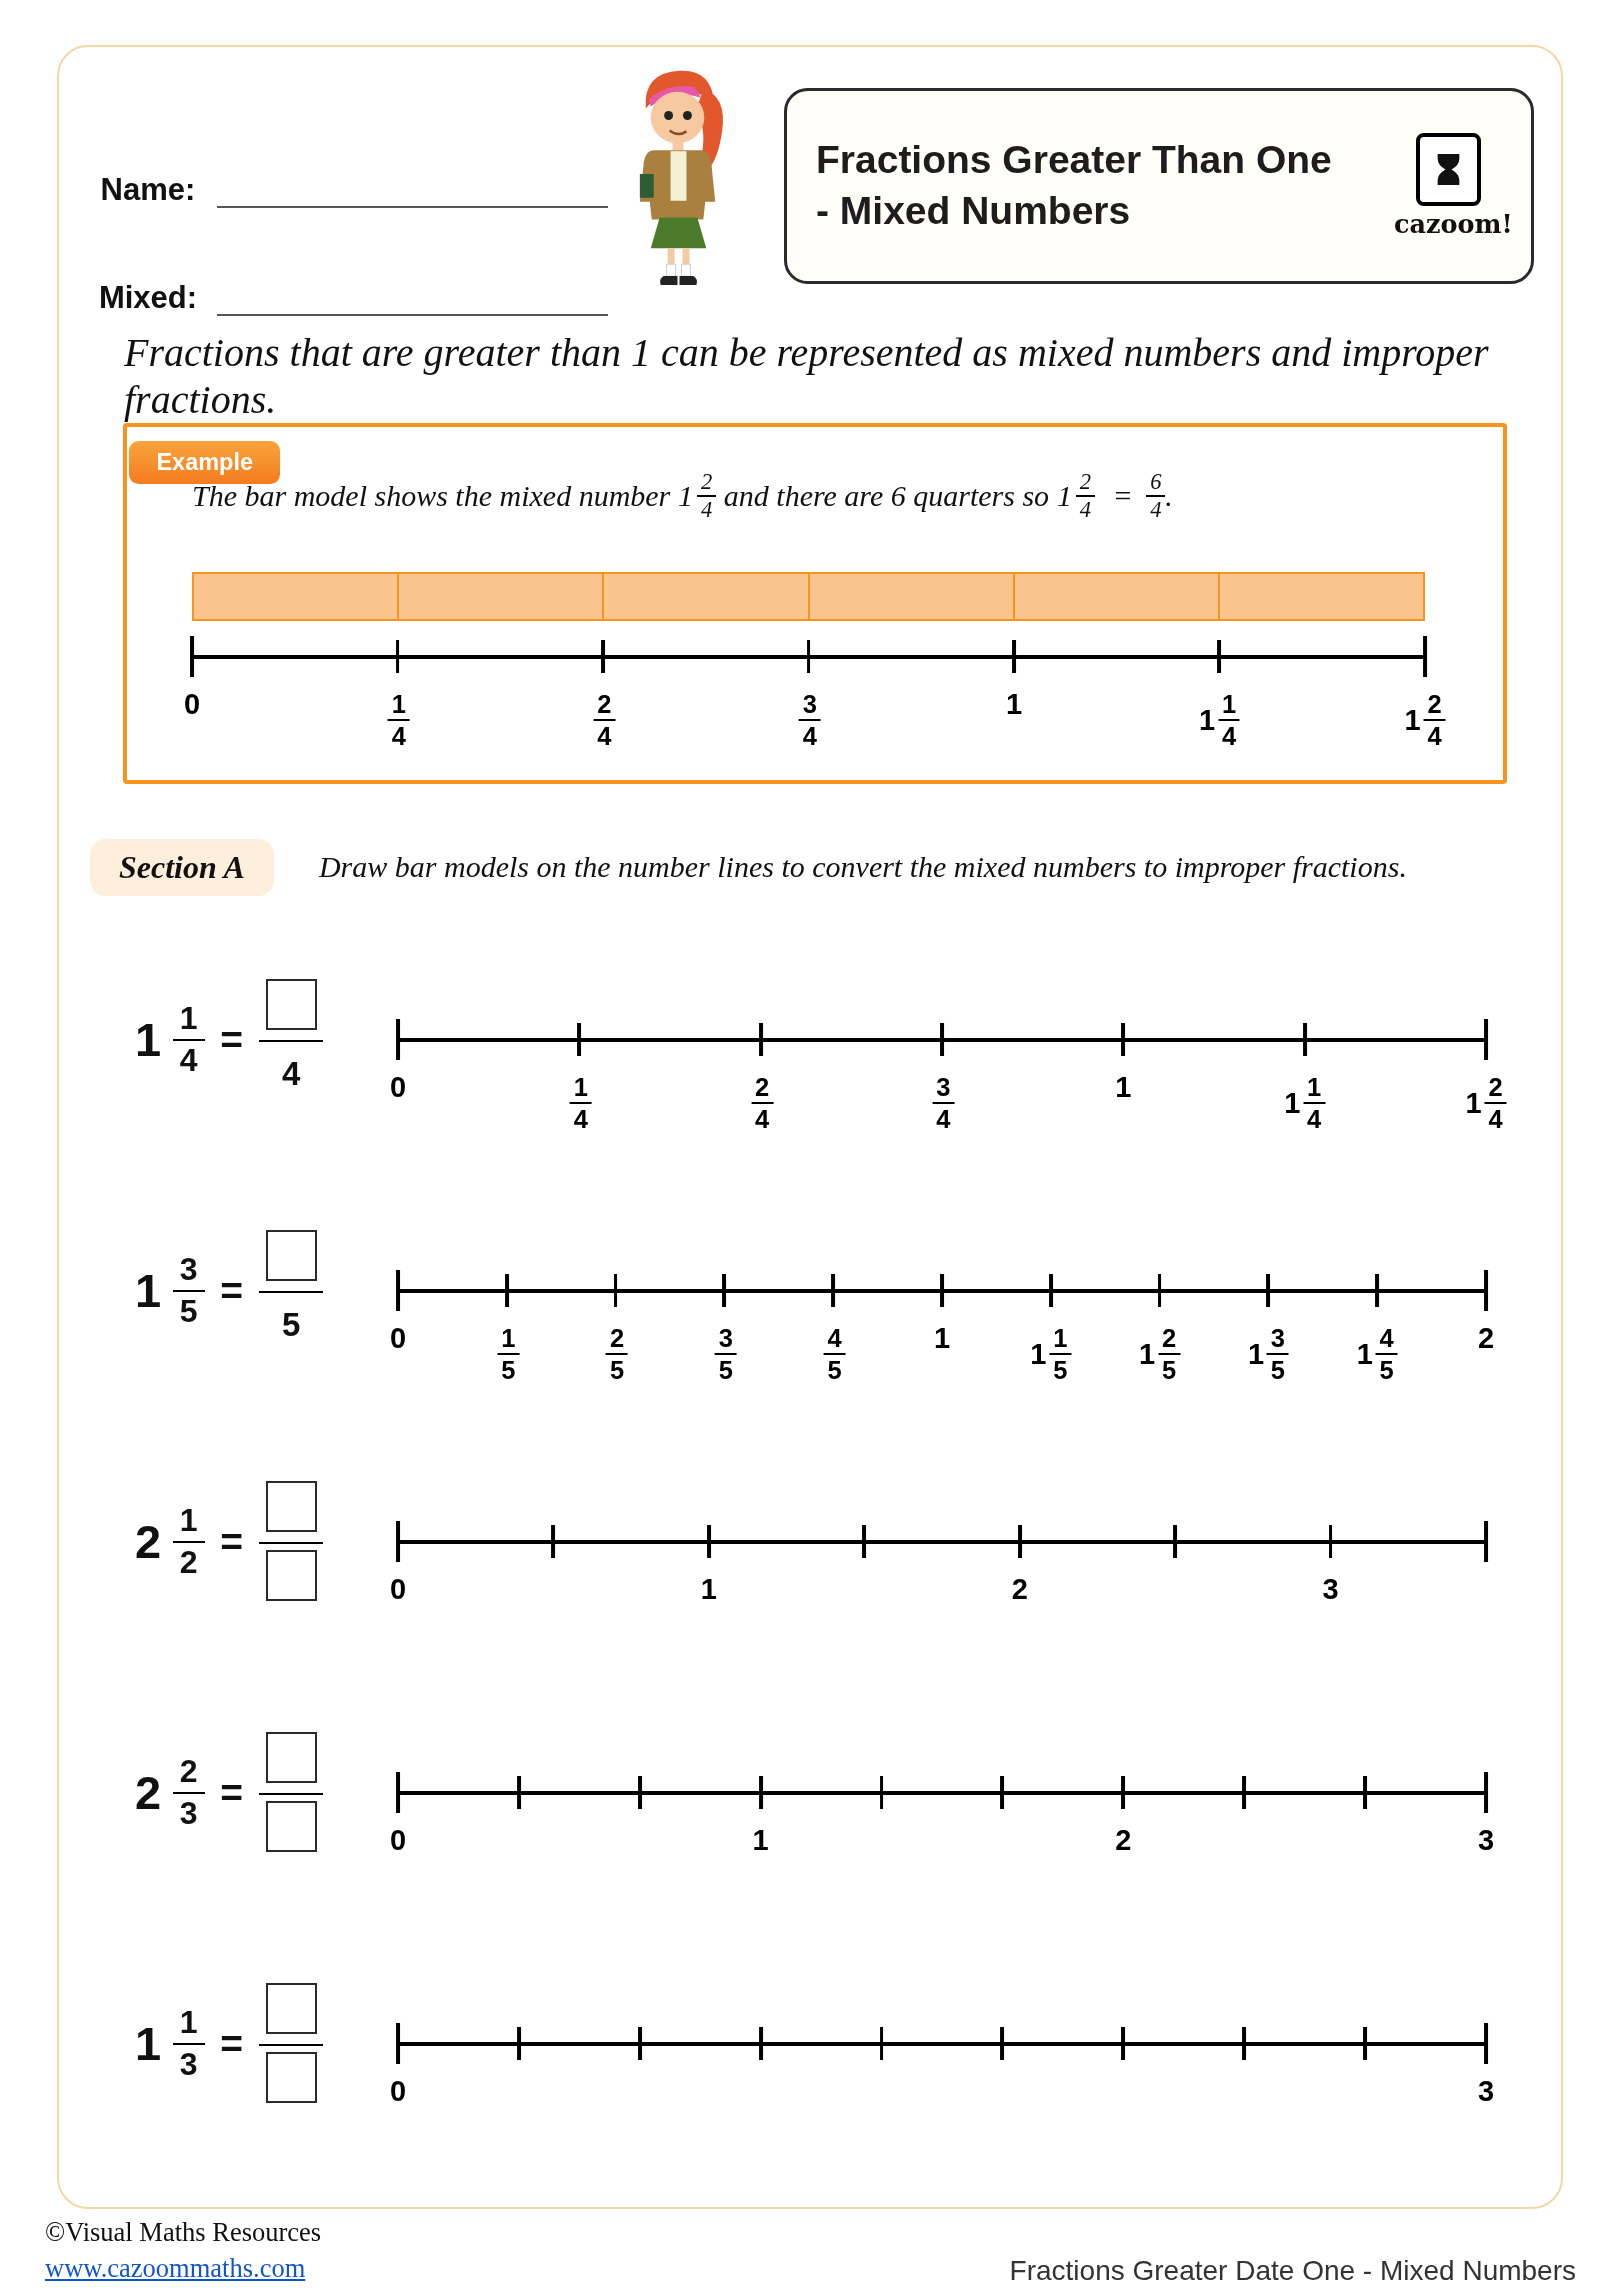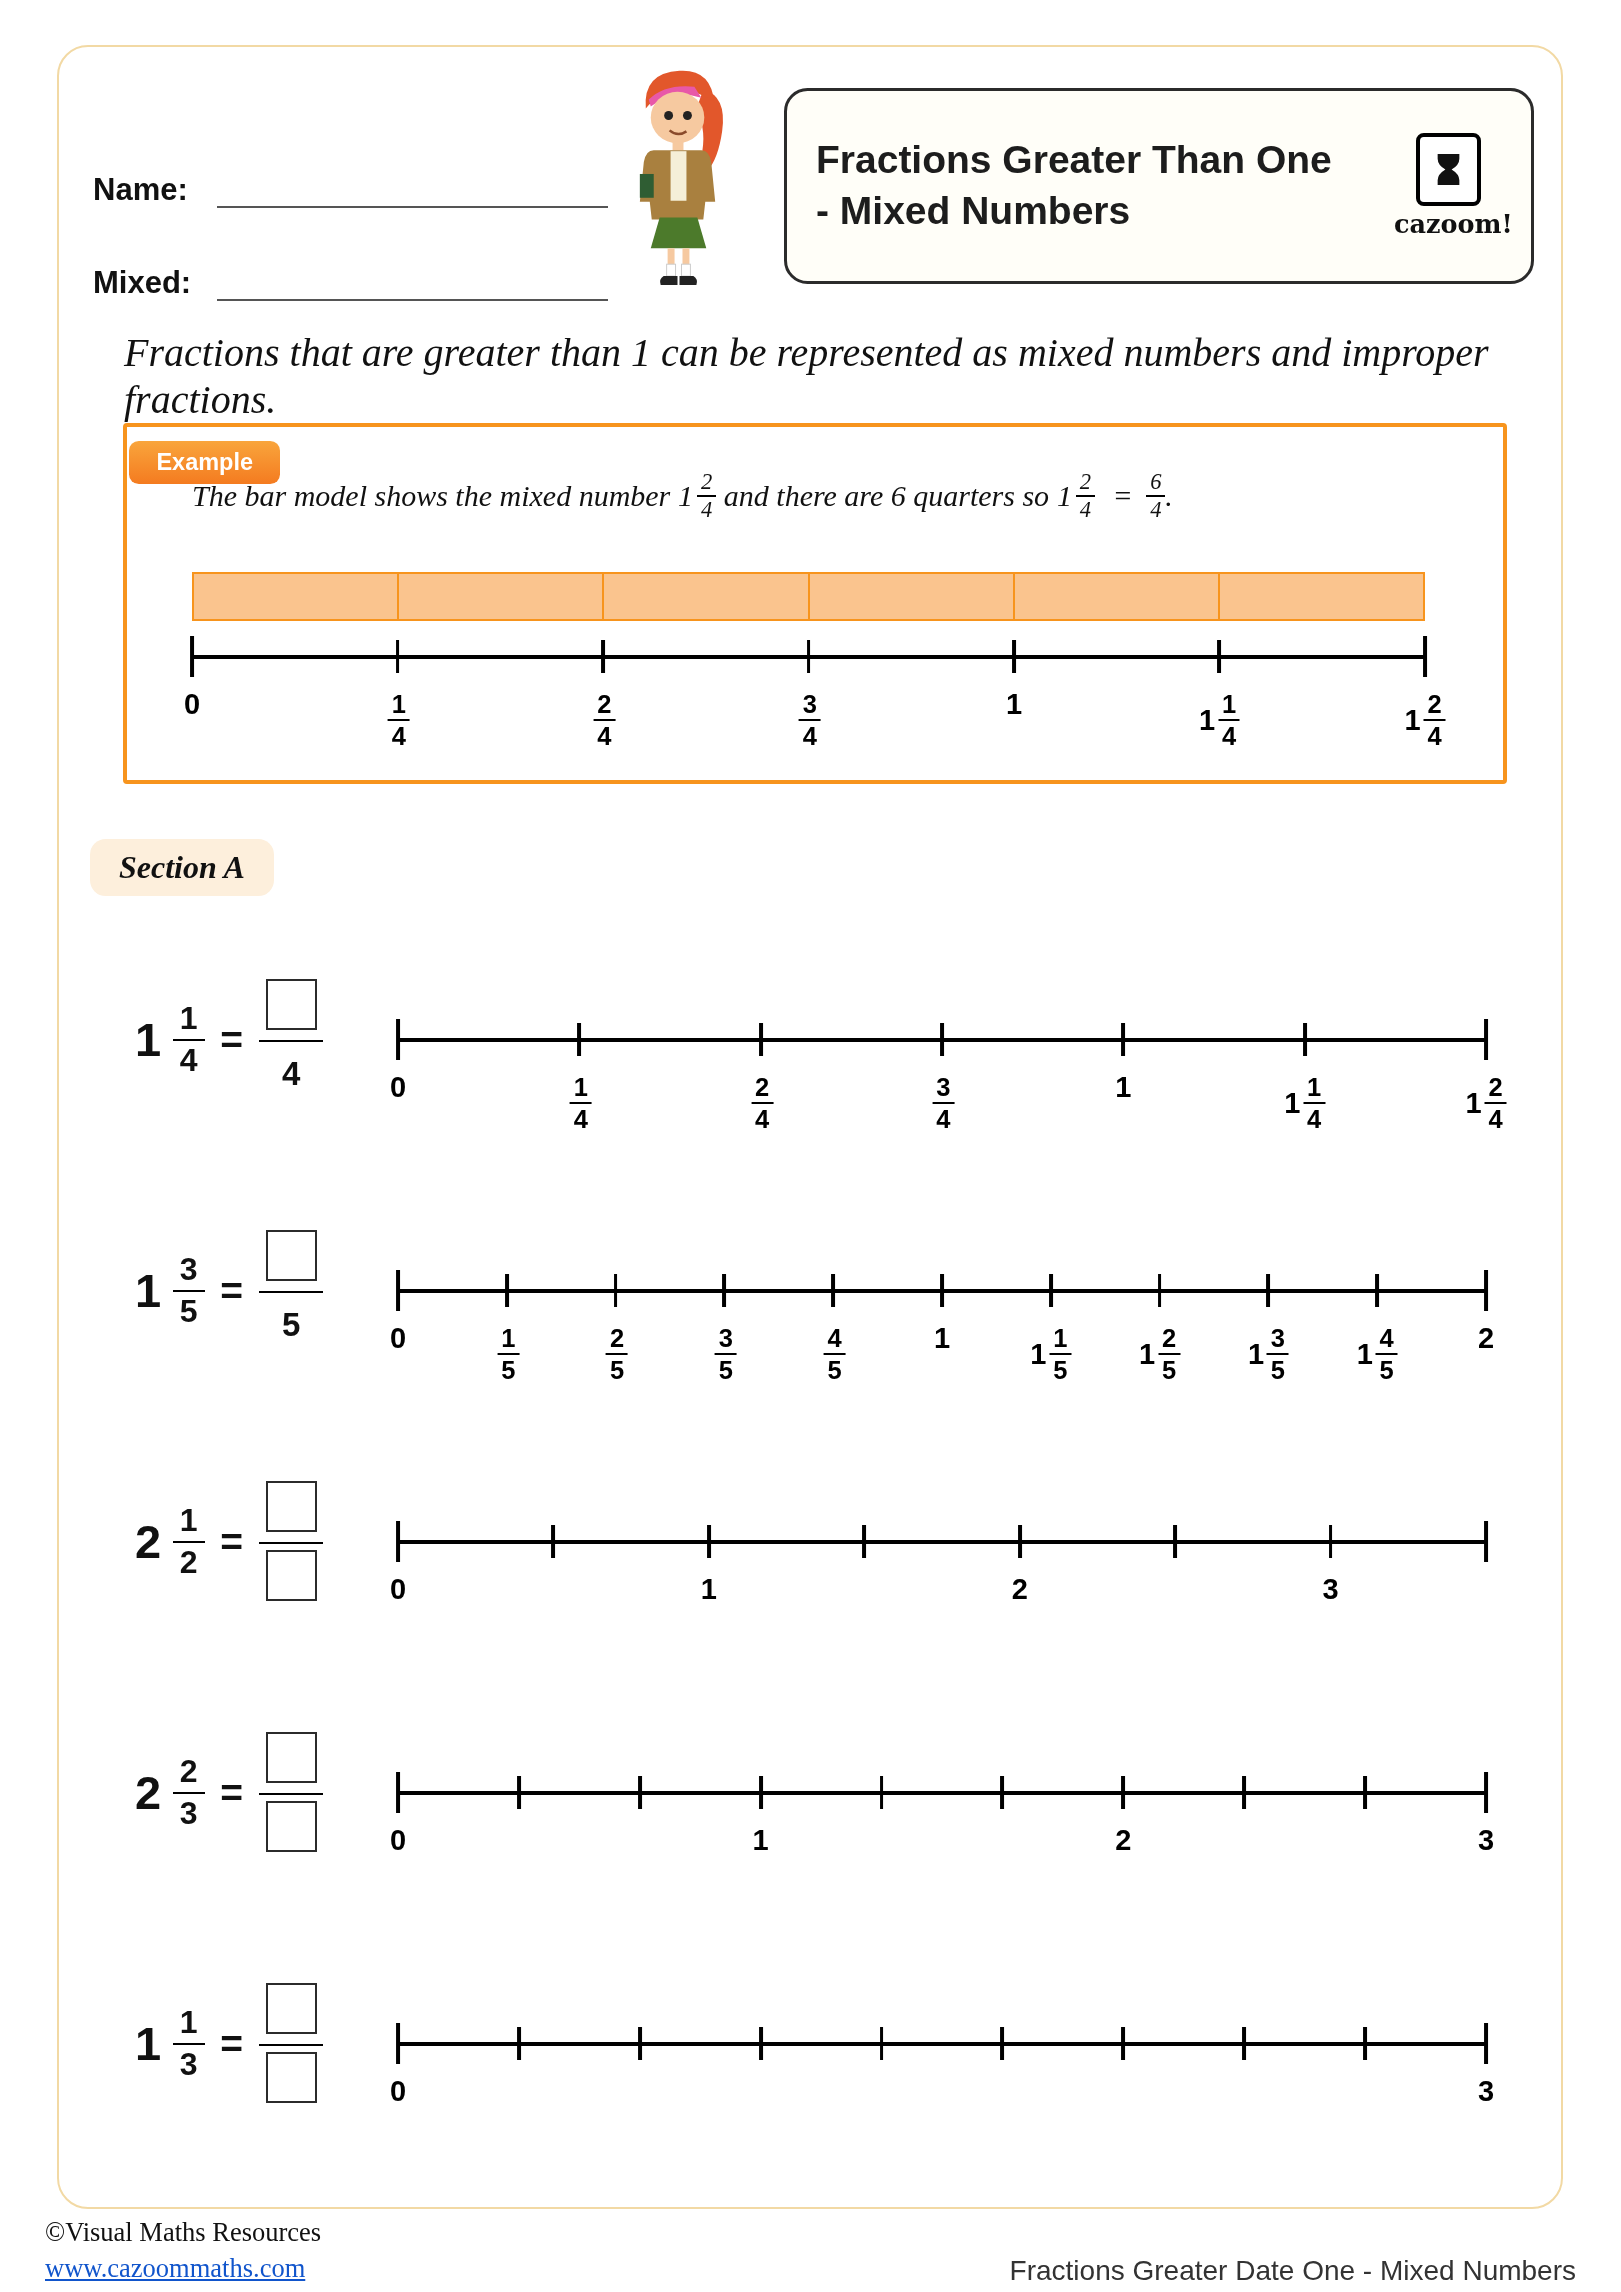--- a/index.html
+++ b/index.html
@@ -3,21 +3,21 @@
 <meta charset="utf-8">
 <style>
   html,body{margin:0;padding:0;background:#ffffff;}
   .sheet{position:relative;width:1621px;height:2293px;background:#fff;overflow:hidden;
          font-family:"Liberation Sans",sans-serif;color:#111;}
   .frame{position:absolute;left:57px;top:45px;width:1506px;height:2164px;
          border:2.9px solid #F2D9A4;border-radius:31px;box-sizing:border-box;}
 
   
   .fields{position:absolute;left:93px;top:147px;width:515px;}
-  .field-row{display:flex;align-items:flex-end;height:61px;margin-bottom:32px;}
+  .field-row{display:flex;align-items:flex-end;height:61px;margin-bottom:47px;text-align:center;}
   .field-label{font-size:31px;font-weight:bold;width:110px;}
   .field-line{flex:1;border-bottom:2.9px solid #555;margin-left:13.7px;height:39px;}
   .mascot{position:absolute;left:616px;top:55px;}
   .titlebox{position:absolute;left:784px;top:88px;width:750px;height:196px;
             border:3.9px solid #2b2b2b;border-radius:23.5px;background:#FFFEF8;
             display:flex;align-items:center;padding:0 29px;box-sizing:border-box;}
   .title-text{flex:1;font-size:39px;font-weight:bold;color:#1d1d1d;line-height:1.3;}
   .logo{width:108px;text-align:center;}
   .logo-box{width:57px;height:65px;border:4.9px solid #000;border-radius:7.8px;margin:0 auto;
             display:flex;align-items:center;justify-content:center;background:#fff;}
@@ -224,20 +224,21 @@
           <span class="nl-frac">
             <span class="nl-num">2</span>
             <span class="nl-den">4</span>
           </span>
         </span>
       </div>
   </div>
 
   <div class="section-row">
     <span class="section-badge">Section A</span>
+    <span class="section-instruction">Draw bar models on the number lines to convert the mixed numbers to improper fractions.</span>
   </div>
 
   <div class="problems">
       <div class="problem-row">
         <div class="expression">
           <span class="pw">1</span>
           <span class="pfrac">
             <span class="n">1</span>
             <span class="d">4</span>
           </span>

